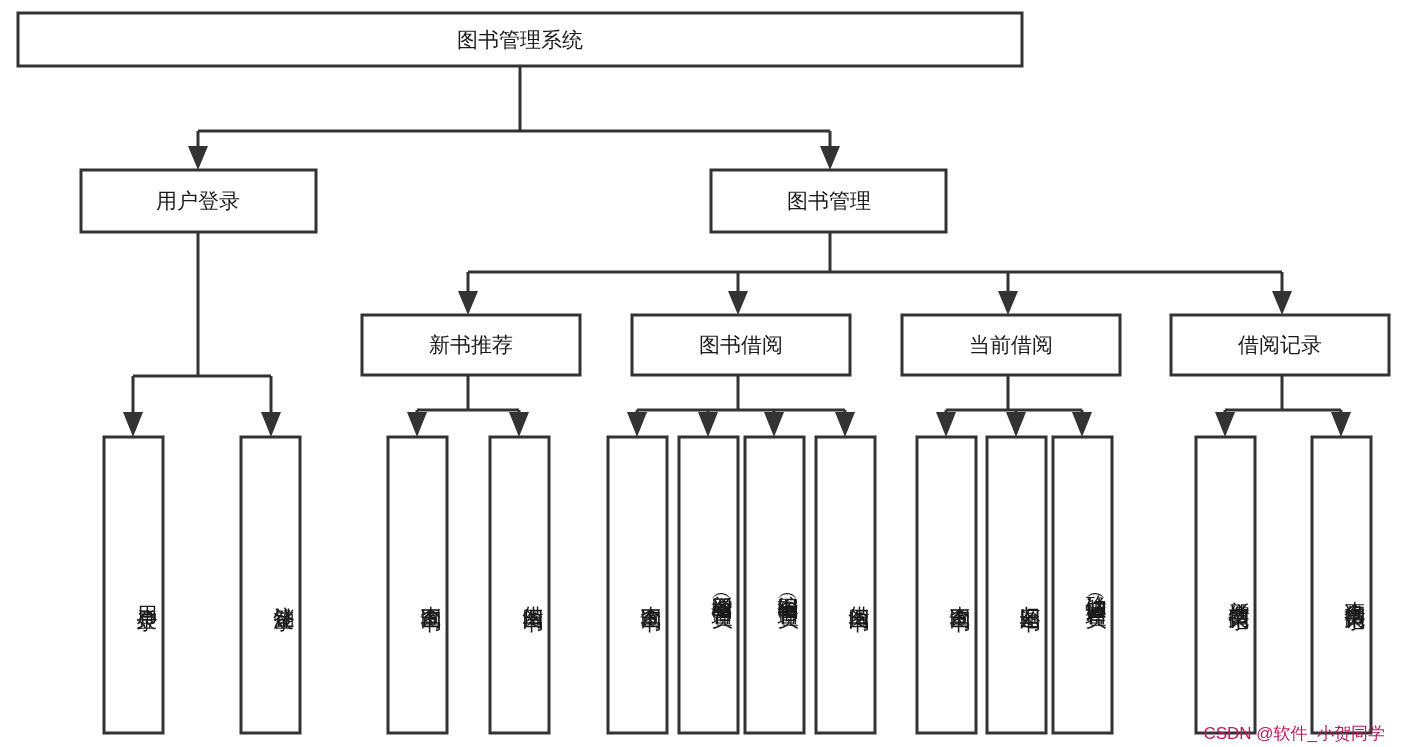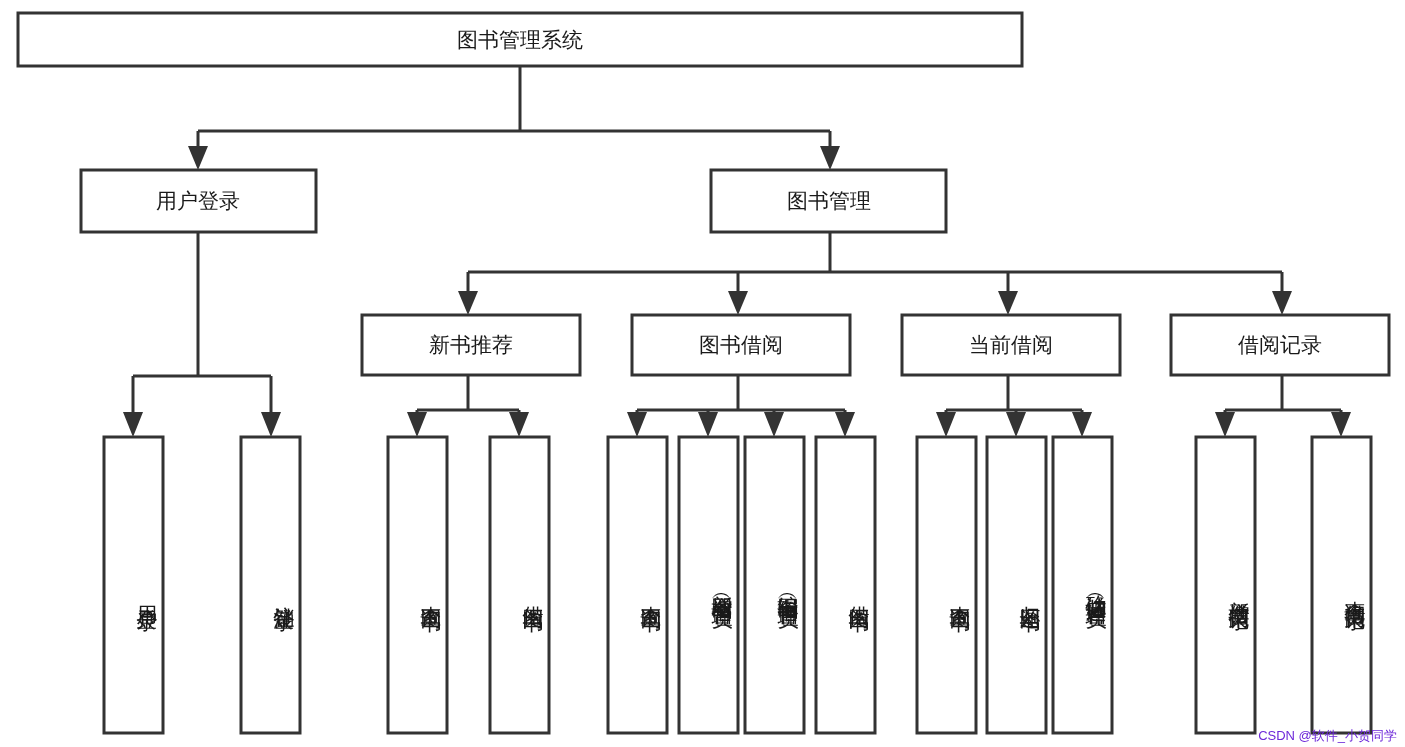--- a/index.html
+++ b/index.html
@@ -18,23 +18,23 @@
   }
   .vtext-wrap{
     width:100%;height:100%;
     display:flex;align-items:flex-start;justify-content:center;
     writing-mode:vertical-rl;text-orientation:upright;
     font-family:"Liberation Sans","DejaVu Sans",sans-serif;
     font-size:21px;color:#1a1a1a;letter-spacing:2px;
     padding-top:4px;box-sizing:border-box;
   }
   .watermark{
-    position:absolute;right:8px;bottom:2px;
-    font-family:"Liberation Sans","DejaVu Sans",sans-serif;
-    font-size:13px;color:#6d28d9;white-space:nowrap;
+    position:absolute;right:20px;bottom:2px;
+    font-family:"Liberation Sans","DejaVu Sans",sans-serif;
+    font-size:17px;color:#be185d;white-space:nowrap;
   }
 </style>
 </head>
 <body>
 
 <svg id="diagram" viewBox="0 0 1405 747" xmlns="http://www.w3.org/2000/svg">
 
   <g>
 
     <path class="edge" d="M 520 66 L 520 131"></path>

